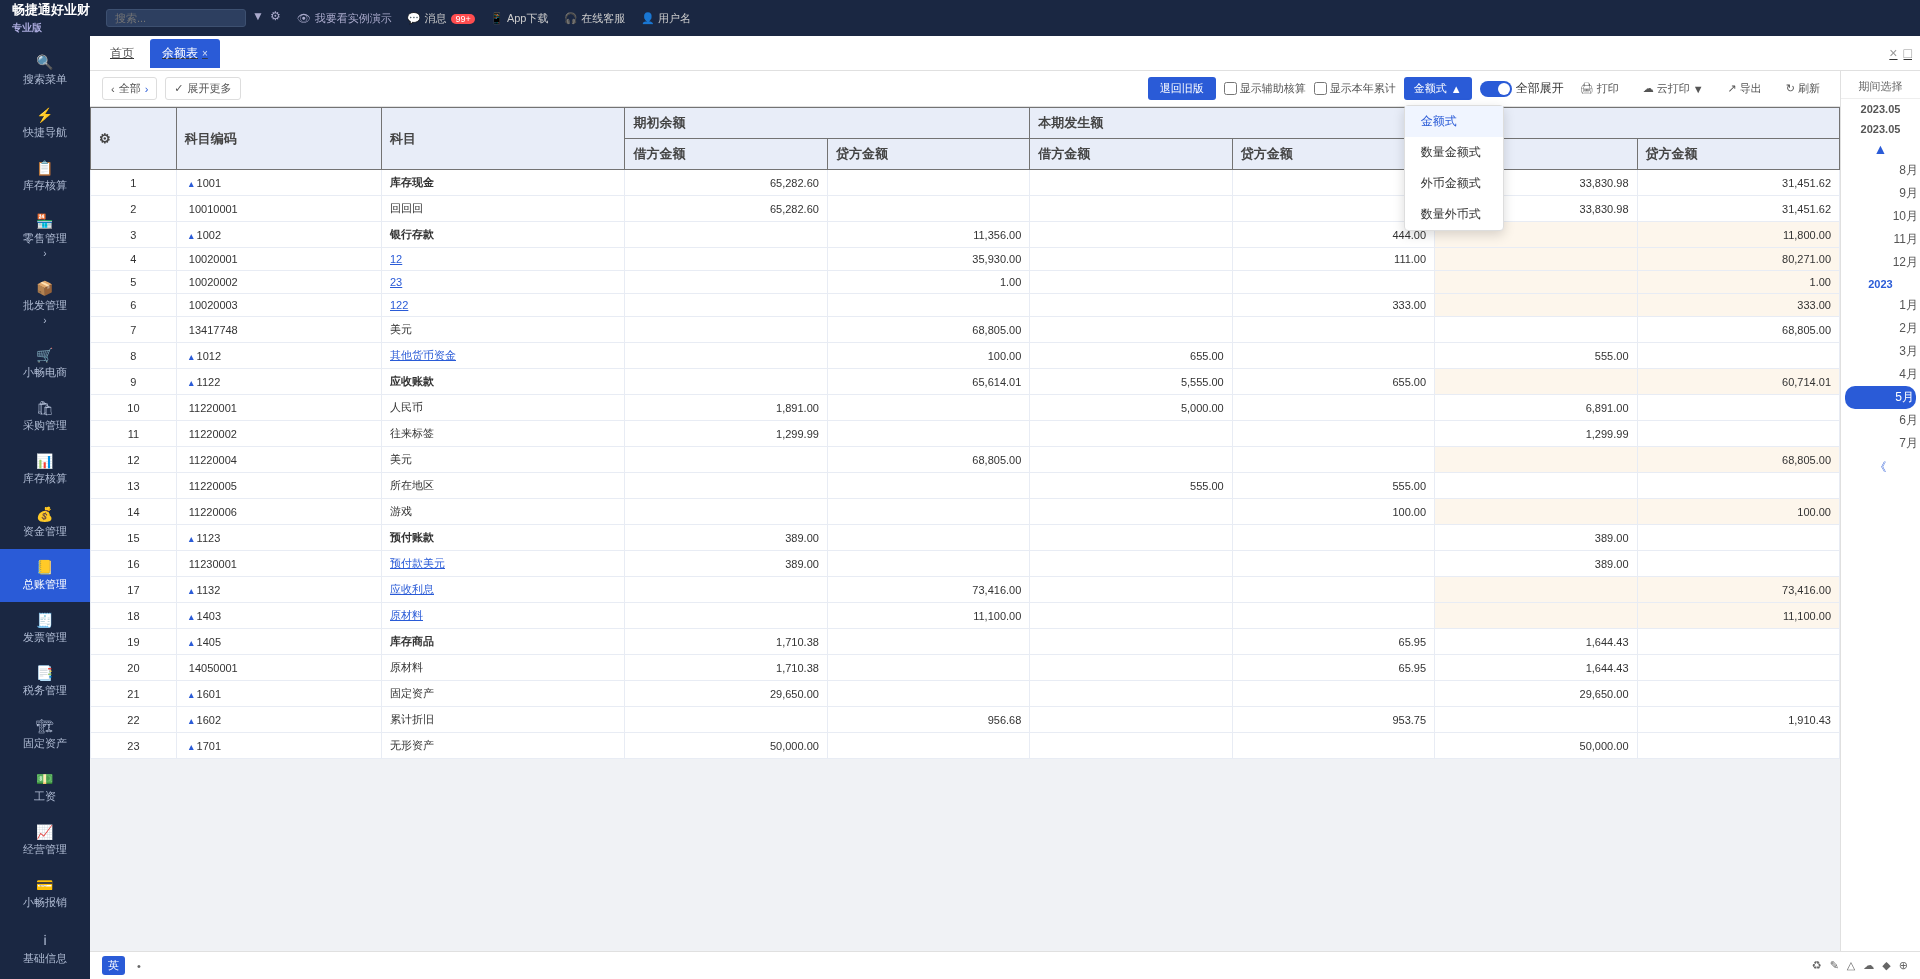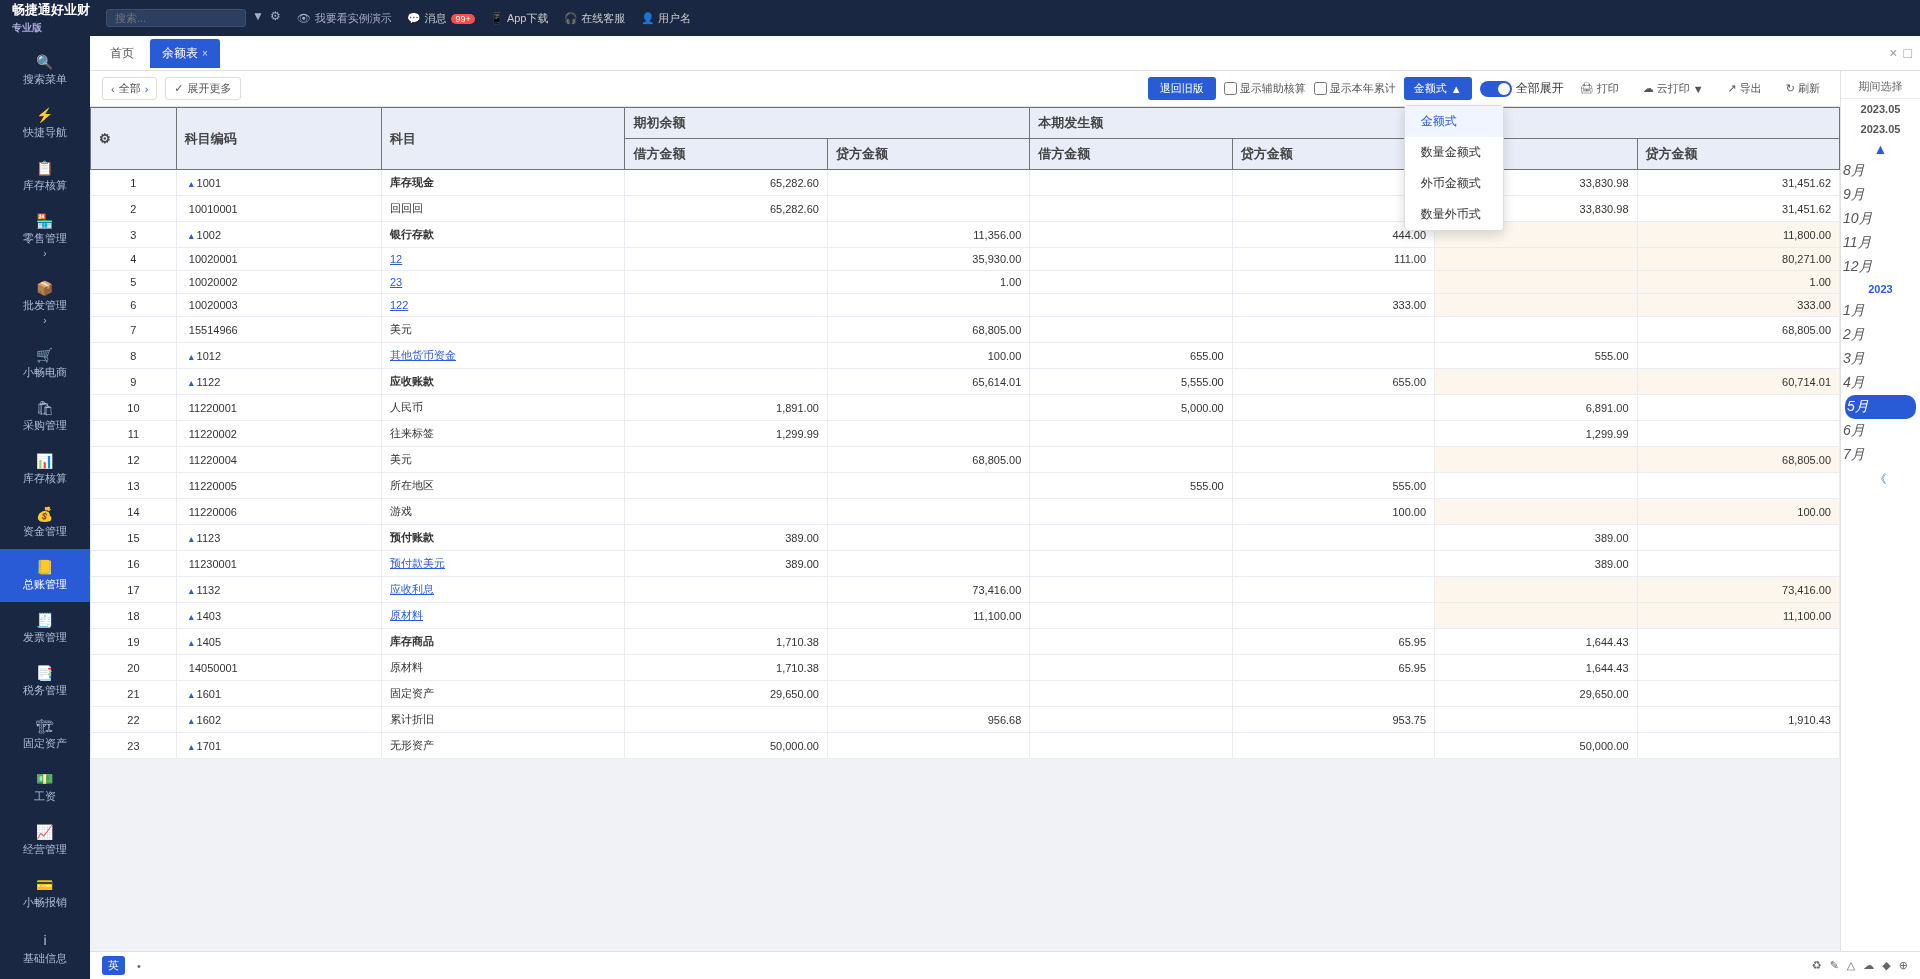--- a/index.html
+++ b/index.html
@@ -21,21 +21,21 @@
     .sidebar { width: 90px; background: #1a2742; color: #ccc; display: flex; flex-direction: column; align-items: center; padding-top: 8px; overflow-y: auto; }
     .sidebar-item { width: 100%; text-align: center; padding: 10px 4px; font-size: 12px; cursor: pointer; color: #b0bcd4; transition: background 0.2s; }
     .sidebar-item.active { background: #2a5bd7; color: #fff; }
     .sidebar-item .sidebar-icon { font-size: 14px; margin-bottom: 2px; }
     .sidebar-item .sidebar-label { font-size: 11px; }
 
     
     .content-area { flex: 1; display: flex; flex-direction: column; background: #f0f2f5; overflow: hidden; }
 
     
-    .tab-bar { display: flex; align-items: center; background: #fff; border-bottom: 1px solid #e0e0e0; height: 24px; padding: 17px 8px; gap: 4px; }
+    .tab-bar { display: flex; align-items: center; background: #fff; border-bottom: 1px solid #e0e0e0; height: 24px; padding: 17px 8px; gap: 4px; text-decoration: underline; }
     .tab-home { padding: 6px 12px; font-size: 12px; color: #555; cursor: pointer; }
     .tab-item { display: flex; align-items: center; gap: 4px; padding: 6px 12px; font-size: 12px; background: #2a5bd7; color: #fff; border-radius: 3px 3px 0 0; cursor: pointer; }
     .tab-close { cursor: pointer; font-size: 10px; opacity: 0.8; }
     .tab-controls { margin-left: auto; display: flex; gap: 6px; color: #999; font-size: 14px; cursor: pointer; }
 
     
     .page-content { flex: 1; display: flex; overflow: hidden; }
 
     
     .table-container { flex: 1; display: flex; flex-direction: column; overflow: hidden; }
@@ -70,21 +70,21 @@
 
     
     .dropdown-menu { position: absolute; top: 28px; left: 0; background: #fff; border: 1px solid #ddd; border-radius: 4px; box-shadow: 0 4px 12px rgba(0,0,0,0.15); z-index: 100; min-width: 100px; }
     .dropdown-menu-item { padding: 7px 16px; font-size: 12px; color: #333; cursor: pointer; white-space: nowrap; }
     .dropdown-menu-item.active { color: #2a5bd7; background: #f0f5ff; }
 
     
     .date-panel { width: 80px; background: #fff; border-left: 1px solid #e0e0e0; display: flex; flex-direction: column; padding: 4px 0; font-size: 11px; overflow-y: auto; }
     .date-panel-title { font-size: 11px; color: #666; text-align: center; padding: 4px 2px; border-bottom: 1px solid #eee; }
     .date-year { text-align: center; padding: 4px 2px; color: #555; font-size: 11px; font-weight: bold; }
-    .date-month { text-align: left; padding: 3px 2px; color: #555; font-size: 14px; cursor: pointer; font-style: italic; }
+    .date-month { text-align: right; padding: 3px 2px; color: #555; font-size: 12px; cursor: pointer; }
     .date-month.active { color: #fff; background: #2a5bd7; border-radius: 10px; margin: 0 4px; }
     .date-nav { text-align: center; padding: 2px; color: #2a5bd7; cursor: pointer; font-size: 14px; }
     .collapse-btn { text-align: center; padding: 4px; color: #2a5bd7; cursor: pointer; font-size: 12px; }
 
     
     .status-bar { height: 28px; background: #fff; border-top: 1px solid #e0e0e0; display: flex; align-items: center; padding: 0 12px; gap: 12px; font-size: 11px; color: #666; }
 
     
     .sidebar-item.has-arrow::after { content: ' ›'; font-size: 10px; }
   </style>
@@ -359,21 +359,21 @@
                   <td class="name"><a href="#">122</a></td>
                   <td class="num"></td>
                   <td class="num"></td>
                   <td class="num"></td>
                   <td class="num">333.00</td>
                   <td class="num col-bg"></td>
                   <td class="num col-bg">333.00</td>
                 </tr>
                 <tr>
                   <td class="row-seq">7</td>
-                  <td class="code">15514966</td>
+                  <td class="code">13417748</td>
                   <td class="name">美元</td>
                   <td class="num"></td>
                   <td class="num">68,805.00</td>
                   <td class="num"></td>
                   <td class="num"></td>
                   <td class="num"></td>
                   <td class="num">68,805.00</td>
                 </tr>
                 <tr>
                   <td class="row-seq">8</td>

